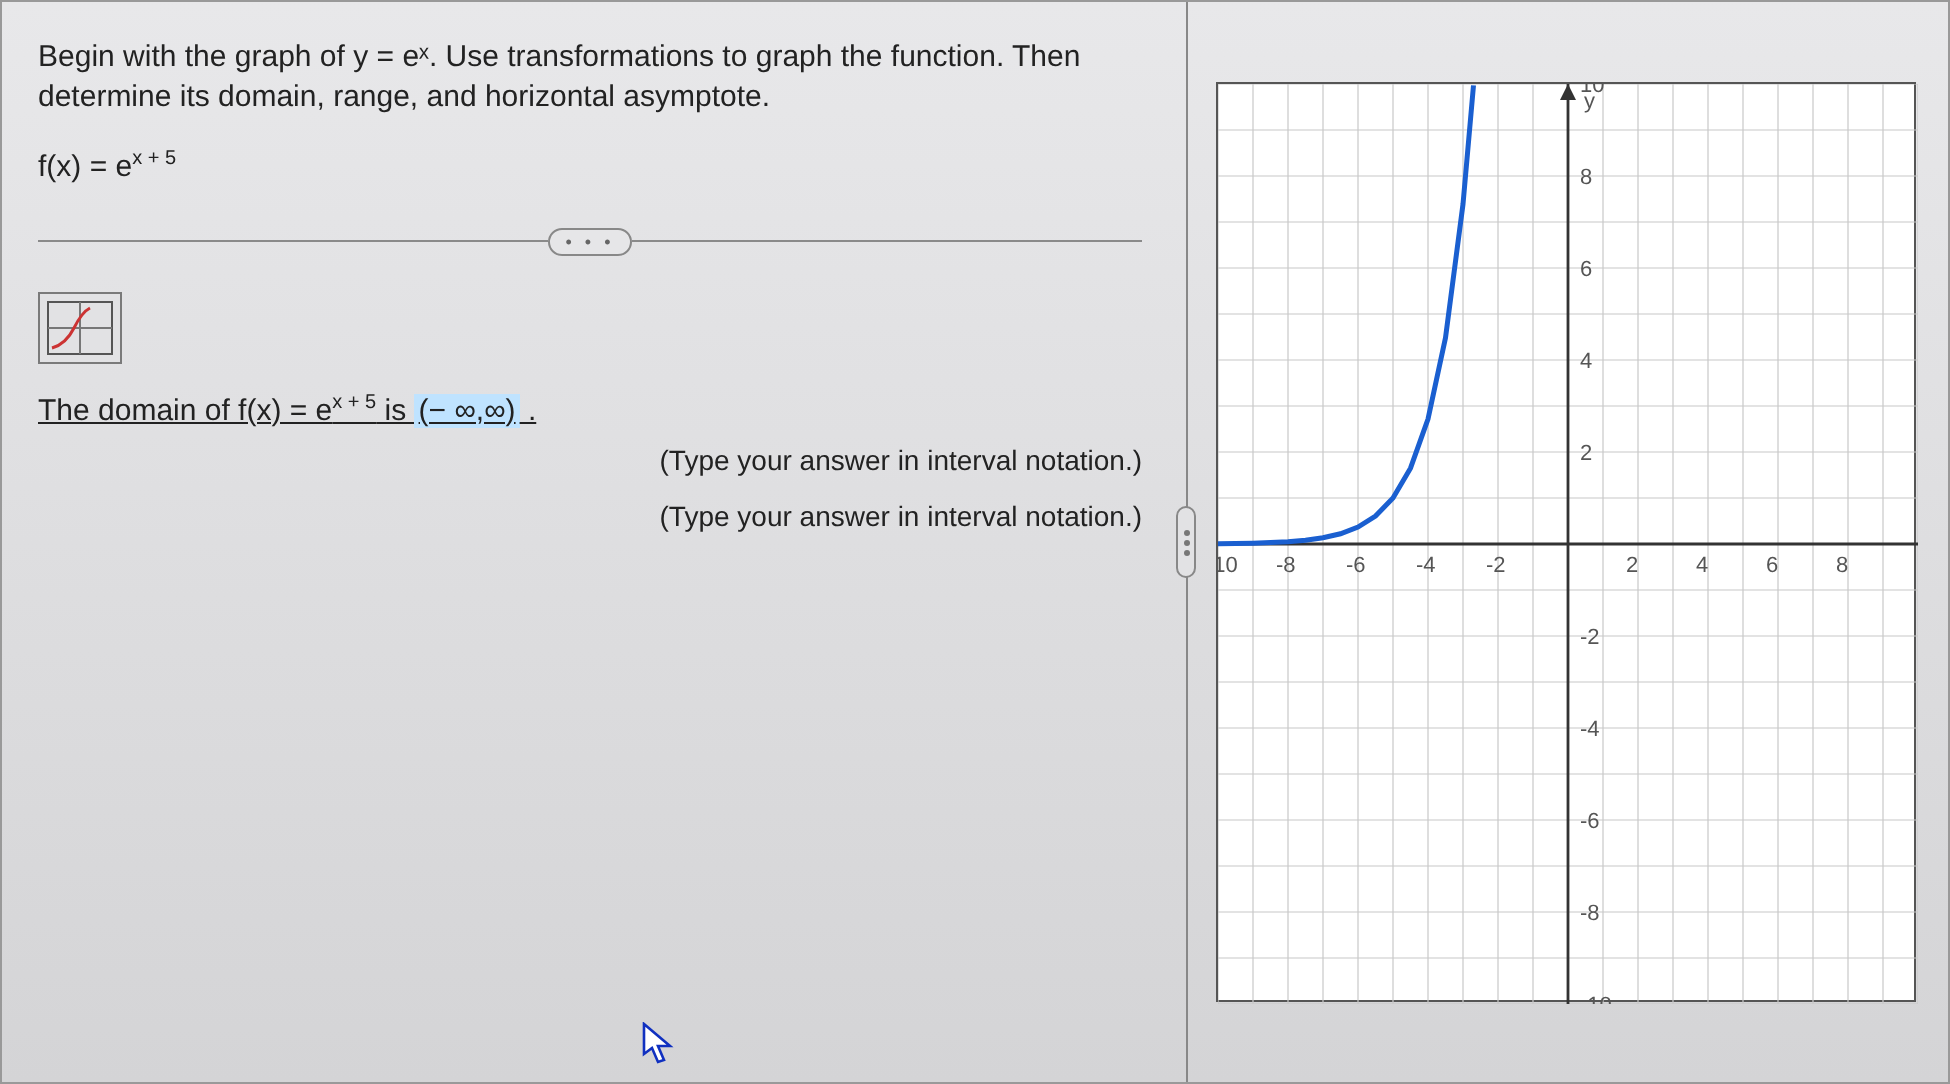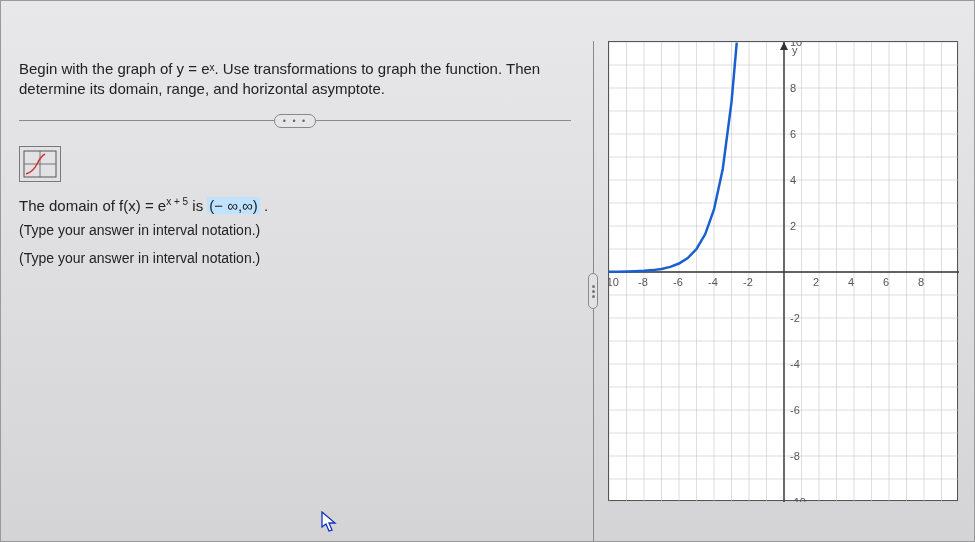--- a/index.html
+++ b/index.html
@@ -1,48 +1,51 @@
 <!DOCTYPE html>
 <html><head>
 <meta charset="utf-8">
 <style>
 * { box-sizing: border-box; margin: 0; padding: 0; }
 body { font-family: Arial, sans-serif; font-size: 15px; background: #f5f5f5; color: #222; }
 .container { display: flex; width: 975px; height: 542px; background: linear-gradient(180deg,#e8e8ea 0%,#d4d4d6 100%); border:1px solid #999; }
-.left-panel { width: 590px; padding: 18px 20px 14px 18px; position: relative; margin-top: 40px; }
+.left-panel { width: 590px; padding: 18px 20px 14px 18px; position: relative; }
 .right-panel { flex:1; display:flex; align-items:center; justify-content:center; padding:10px; }
 .prompt { margin-bottom: 14px; line-height: 1.35; }
 .fxline { margin-bottom: 22px; }
 .sup { font-size:10px; vertical-align:super; }
 .hr-wrap { display:flex; align-items:center; margin-bottom:18px; }
 .hr-line { flex:1; height:1px; background:#8a8a8a; }
 .pill { width:42px; height:14px; border:1px solid #888; border-radius:8px; background:#e6e6e8; display:flex; align-items:center; justify-content:center; font-size:9px; color:#666; letter-spacing:2px; margin:0 0px; }
 .instr { margin-bottom: 16px; }
 .toolbtn { width:42px; height:36px; border:1px solid #7a7a7a; background:#e2e2e4; display:inline-flex; align-items:center; justify-content:center; margin-bottom:12px; cursor:pointer; }
 .help { margin-bottom:18px; line-height:1.3; }
-.ansline { margin-bottom:4px; line-height:1.6; }
+.ansline { margin-bottom:4px; line-height:1.6;text-decoration:underline; }
 .filled { background:#bfe3ff; padding:0 2px; }
 .blank { display:inline-block; width:24px; height:20px; border:1px solid #3a6; background:#fff; vertical-align:middle; }
-.hint { font-size:14px; margin-bottom:12px; }
+.hint { font-size:14px; margin-bottom:12px;text-align:right; }
 .divider-mid { position:absolute; right:-3px; top:0; bottom:0; display:flex; align-items:center; }
 .divider-line { width:1px; background:#888; height:100%; }
 .drag-pill { width:10px; height:36px; border:1px solid #888; border-radius:6px; background:#e2e2e4; position:absolute; left:-5px; top:50%; transform:translateY(-50%); display:flex; flex-direction:column; justify-content:center; align-items:center; gap:2px; }
 .drag-pill span { width:3px; height:3px; background:#777; border-radius:50%; }
 .cursor { position:absolute; left:320px; bottom:8px; width:16px; height:22px; }
 
 .graph-box { width:350px; height:460px; background:#fff; border:1px solid #555; position:relative; }
 .tick { font-size:11px; fill:#555; font-family:Arial; }
 .curve { stroke:#1a5fd0; stroke-width:2.5; fill:none; }
 </style>
 </head>
 <body>
 
 <div class="container">
   <div class="left-panel">
     <p class="prompt">Begin with the graph of y = eˣ. Use transformations to graph the function. Then determine its domain, range, and horizontal asymptote.</p>
+    <p class="fxline">
+      <span>f(x) = e</span><span class="sup">x + 5</span>
+    </p>
     <div class="hr-wrap">
       <div class="hr-line"></div>
       <div class="pill">
           <span>• • •</span>
         </div>
       <div class="hr-line"></div>
     </div>
     <div class="toolbtn">
       <svg width="34" height="28">
         <rect x="1" y="1" width="32" height="26" fill="none" stroke="#555"></rect>

